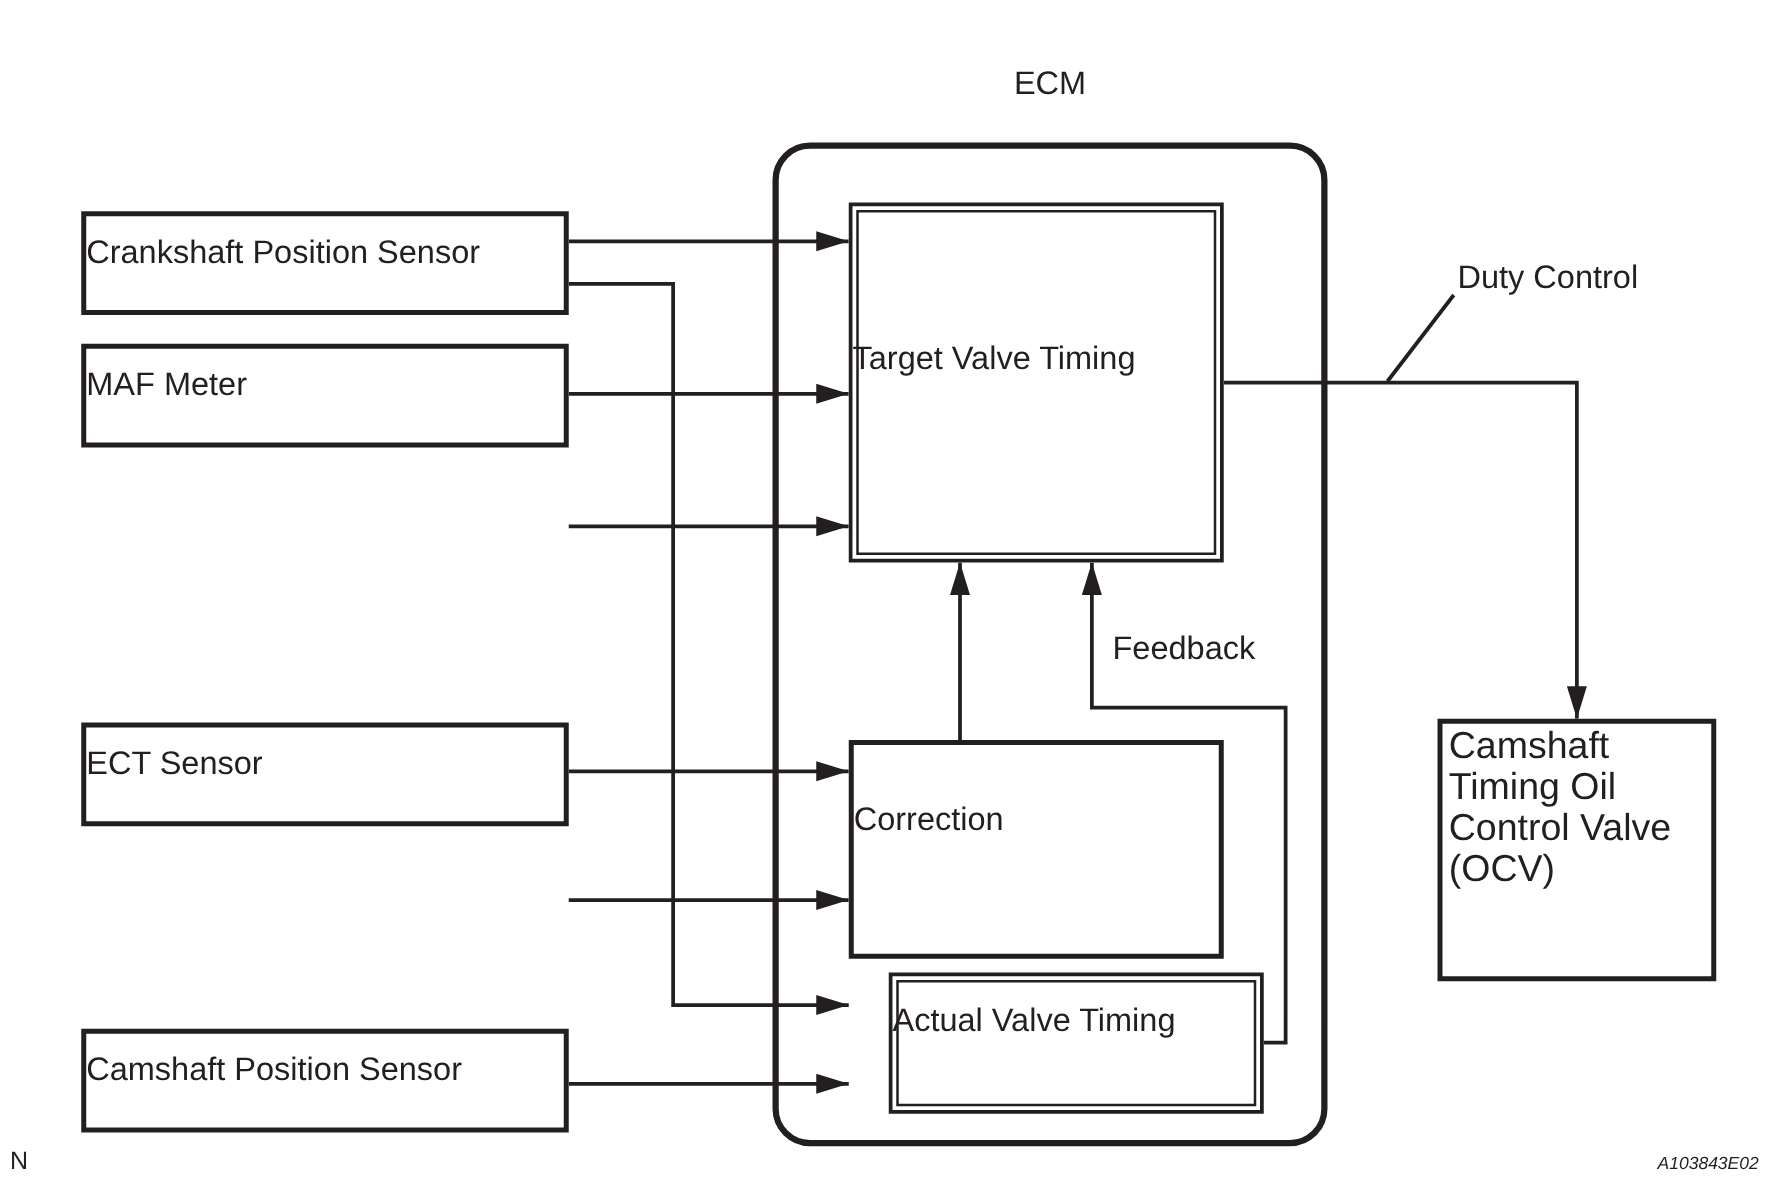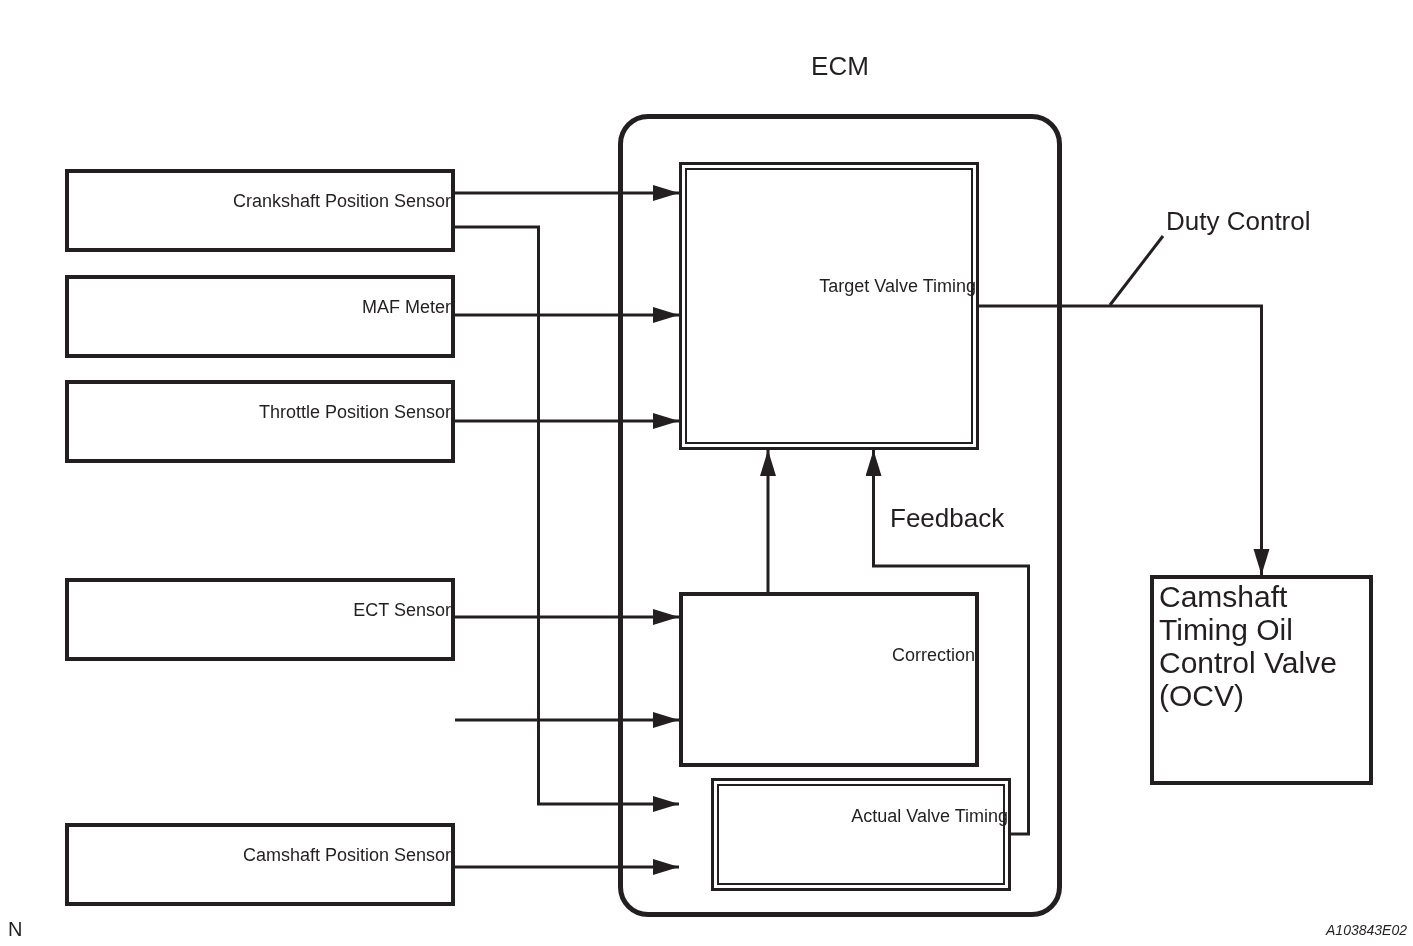--- a/index.html
+++ b/index.html
@@ -49,22 +49,22 @@
     left: 618px; top: 114px; width: 444px; height: 803px;
     border: 5px solid #231f20;
     border-radius: 30px;
     background: transparent;
     box-sizing: border-box;
     z-index: 2;
   }
   .box-label {
     position: absolute;
     left: 0; width: 100%;
-    text-align: right;
-    font-size: 18px;
+    text-align: left;
+    font-size: 26px;
     line-height: 31px;
     white-space: nowrap;
     z-index: 3;
   }
   .lbl {
     position: absolute;
     font-size: 26px;
     line-height: 31px;
     white-space: nowrap;
     z-index: 3;
@@ -135,23 +135,20 @@
 
   <div class="ecm-outline"></div>
   <div class="lbl" id="lbl-ecm">ECM</div>
 
   <div class="box inbox" id="in-crankshaft">
     <div class="box-label">Crankshaft Position Sensor</div>
   </div>
   <div class="box inbox" id="in-maf">
     <div class="box-label">MAF Meter</div>
   </div>
-  <div class="box inbox" id="in-throttle">
-    <div class="box-label">Throttle Position Sensor</div>
-  </div>
   <div class="box inbox" id="in-ect">
     <div class="box-label">ECT Sensor</div>
   </div>
   <div class="box inbox" id="in-camshaft">
     <div class="box-label">Camshaft Position Sensor</div>
   </div>
 
   <div class="box dbox" id="blk-target">
     <div class="inner"></div>
     <div class="box-label">Target Valve Timing</div>

